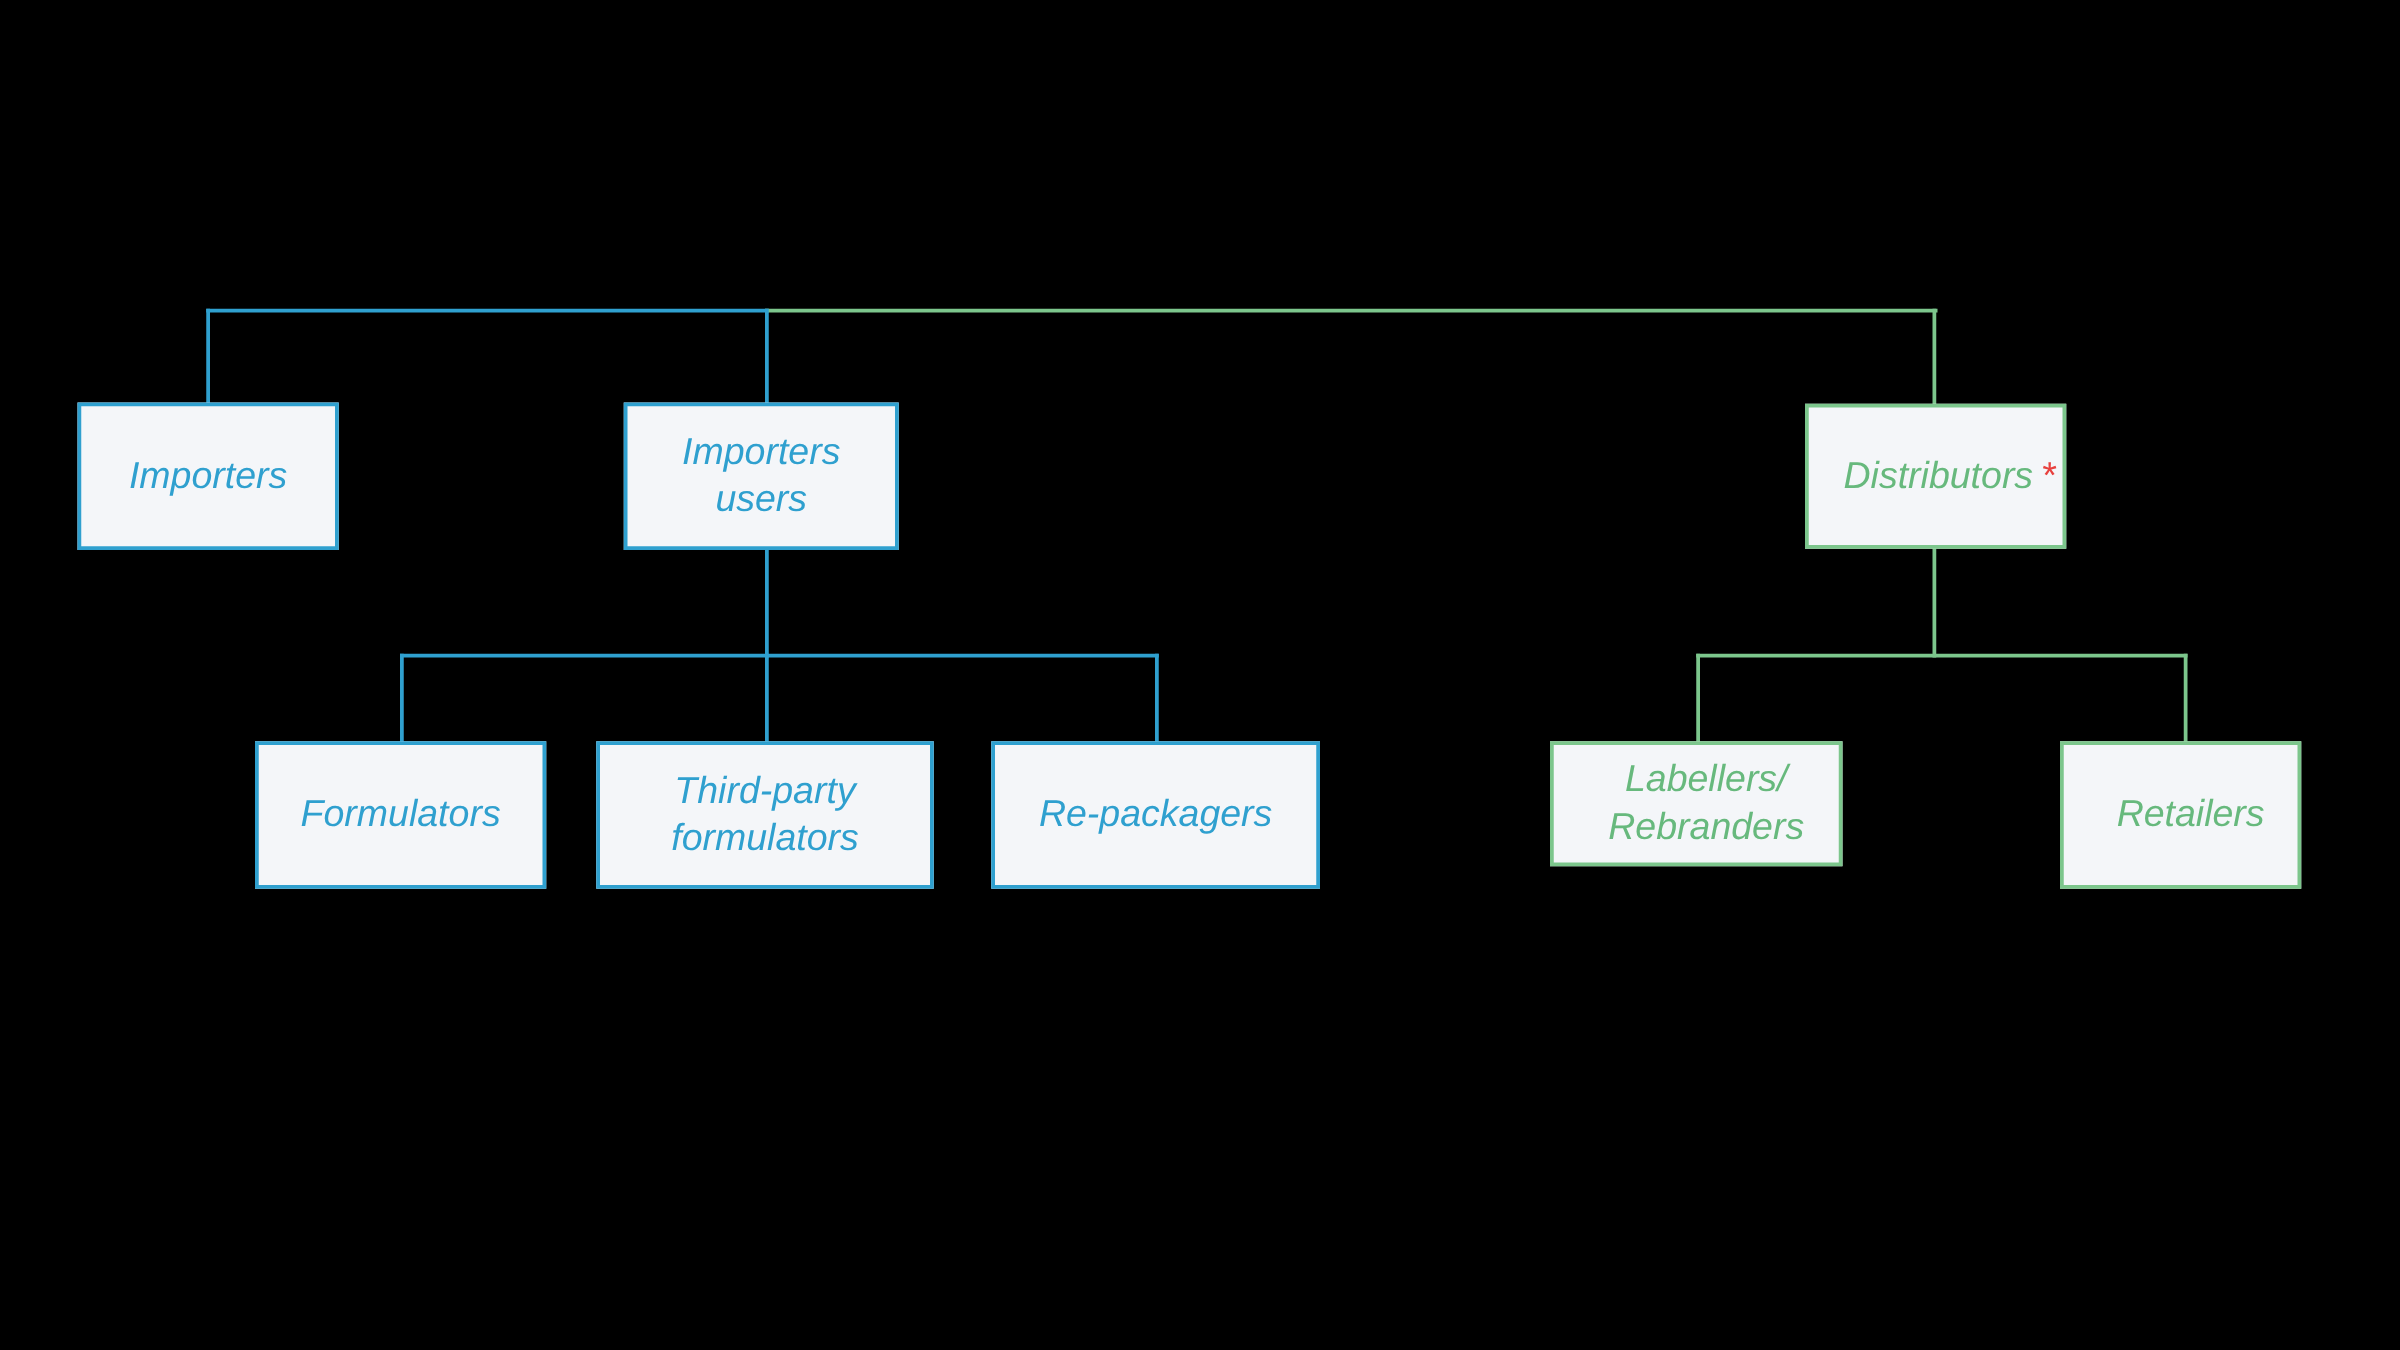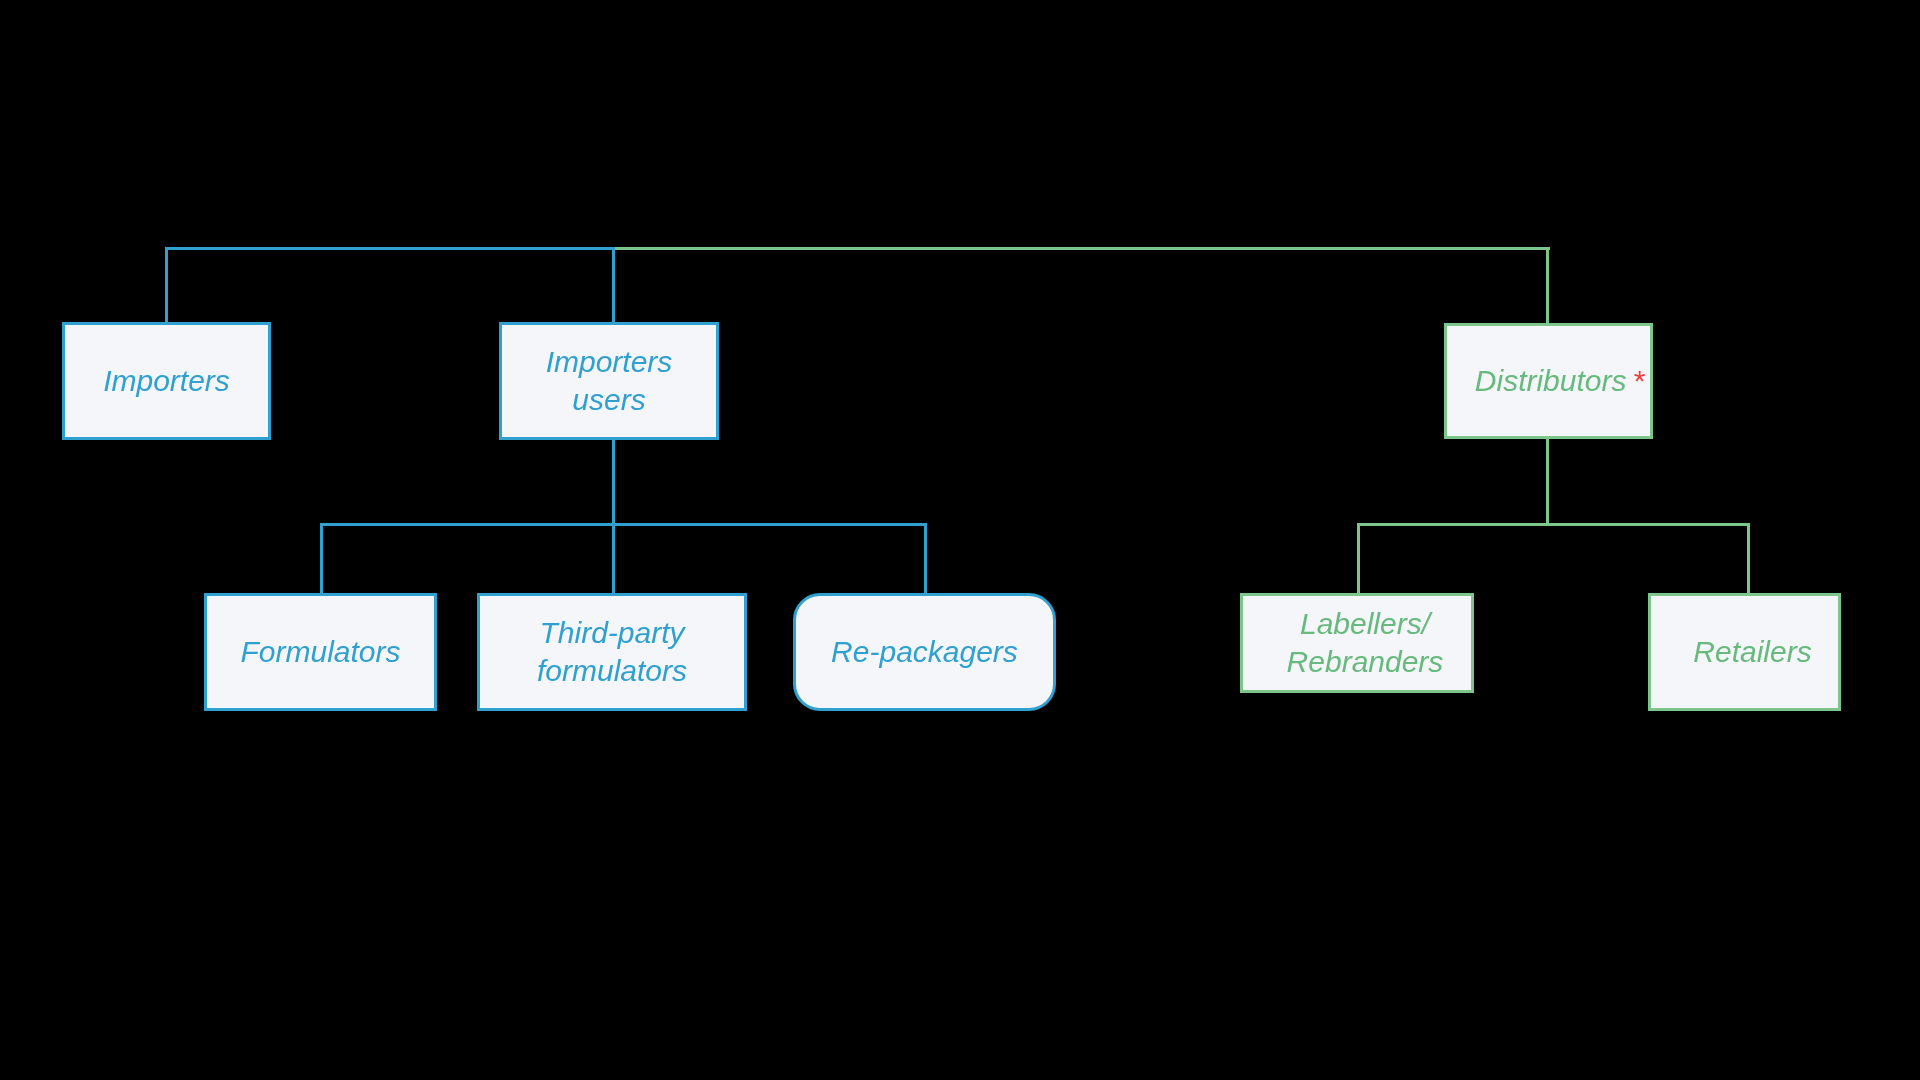--- a/index.html
+++ b/index.html
@@ -97,21 +97,21 @@
 
   <div class="node" style="left:204px; top:593px; width:233px; height:118px;">
     <span class="node-label">Formulators</span>
   </div>
 
   <div class="node" style="left:477px; top:593px; width:270px; height:118px;justify-content:center;">
     <span class="node-label">Third-party
 formulators</span>
   </div>
 
-  <div class="node" style="left:793px; top:593px; width:263px; height:118px;border-radius:27px;">
+  <div class="node" style="left:793px; top:593px; width:263px; height:118px;">
     <span class="node-label">Re-packagers</span>
   </div>
 
   <div class="node green" style="left:1240px; top:593px; width:234px; height:100px;">
     <span class="node-label">Labellers/
 Rebranders</span>
   </div>
 
   <div class="node green" style="left:1648px; top:593px; width:193px; height:118px;">
     <span class="node-label">Retailers</span>

